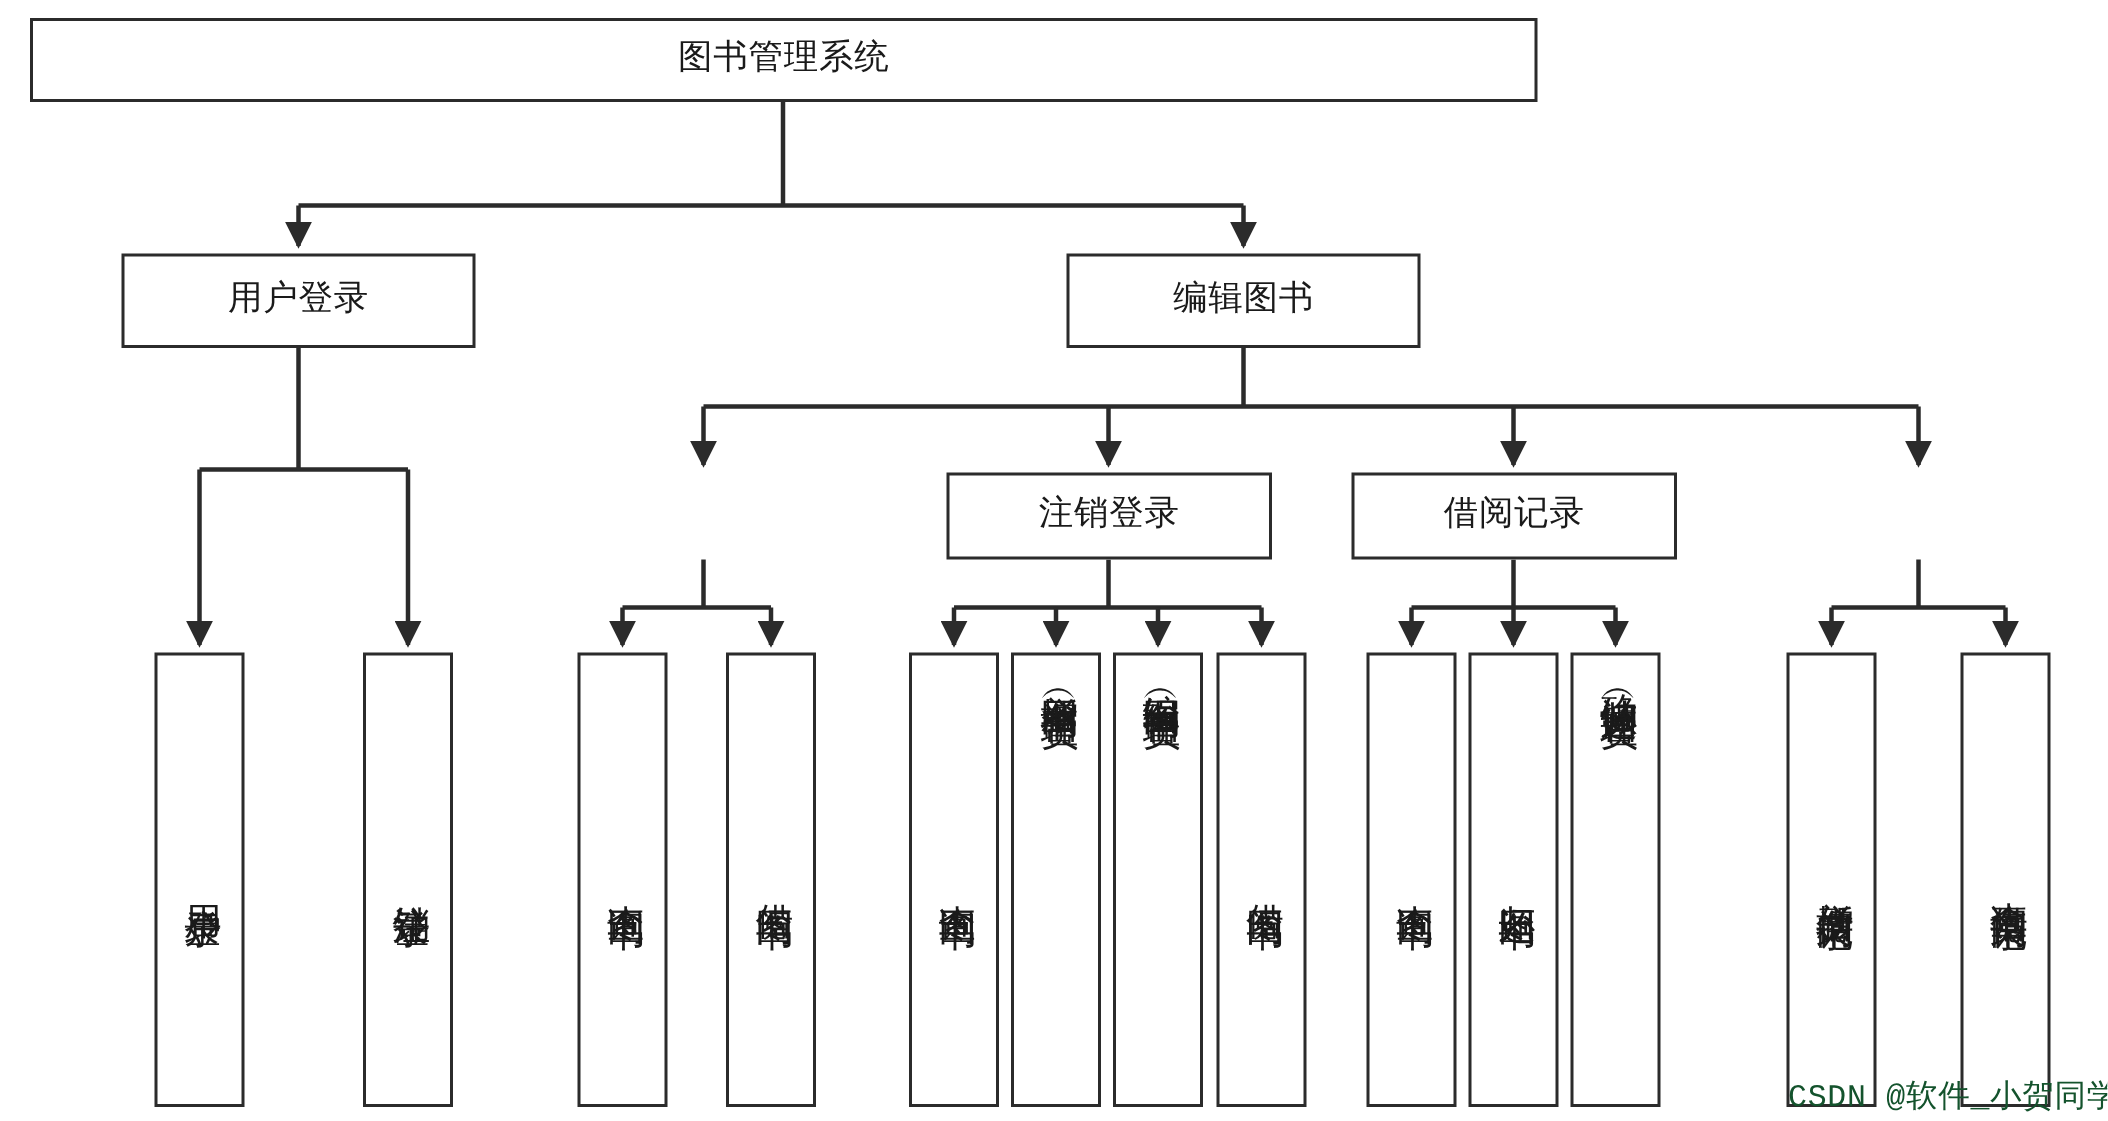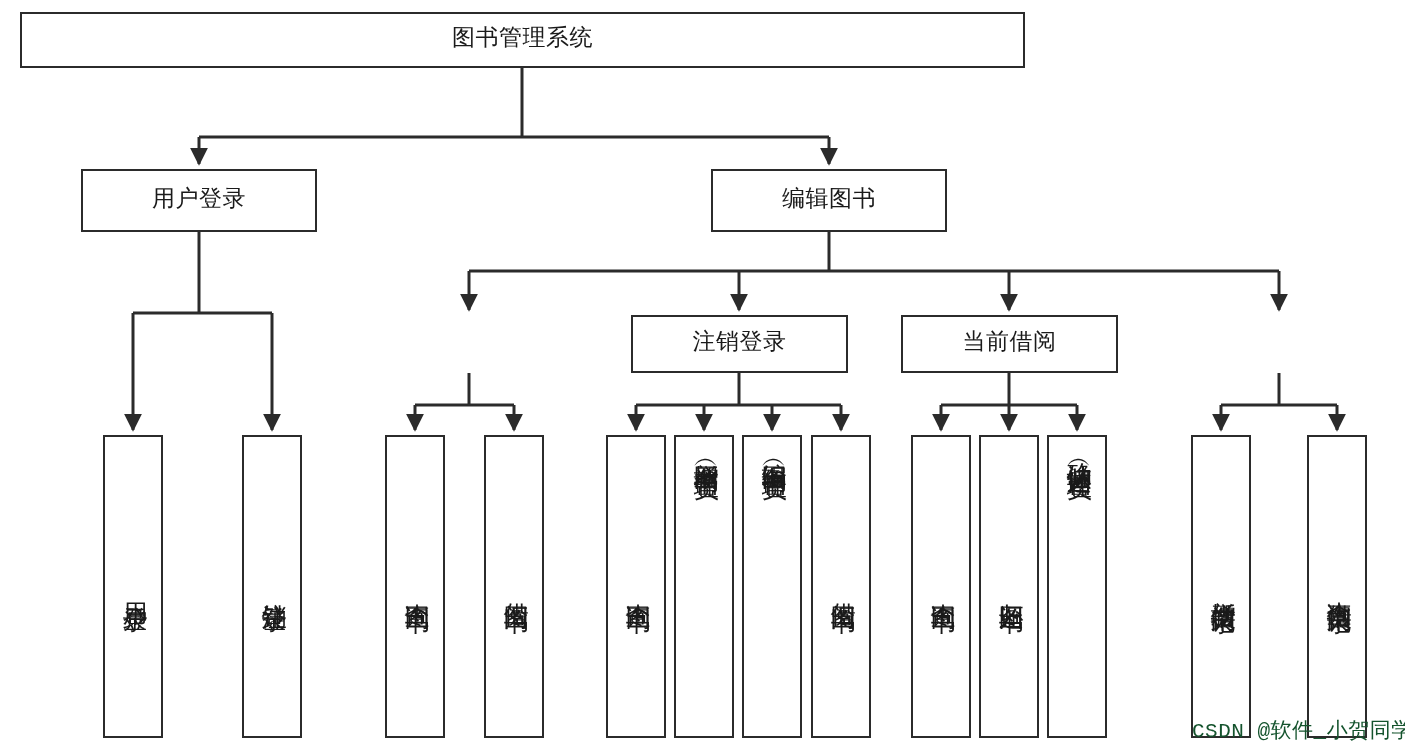--- a/index.html
+++ b/index.html
@@ -139,21 +139,21 @@
     <span class="label">用户登录</span>
   </div>
   <div class="node horiz" style="left:711px; top:169px; width:236px; height:63px;">
     <span class="label">编辑图书</span>
   </div>
 
   <div class="node horiz" style="left:631px; top:315px; width:217px; height:58px;">
     <span class="label">注销登录</span>
   </div>
   <div class="node horiz" style="left:901px; top:315px; width:217px; height:58px;">
-    <span class="label">当前借阅</span>
+    <span class="label">借阅记录</span>
   </div>
 
   <div class="node vert tall-text" style="left:103px; top:435px; width:60px; height:303px;">
     <span class="label">用户登录</span>
   </div>
   <div class="node vert tall-text" style="left:242px; top:435px; width:60px; height:303px;">
     <span class="label">注销登录</span>
   </div>
 
   <div class="node vert tall-text" style="left:385px; top:435px; width:60px; height:303px;">

